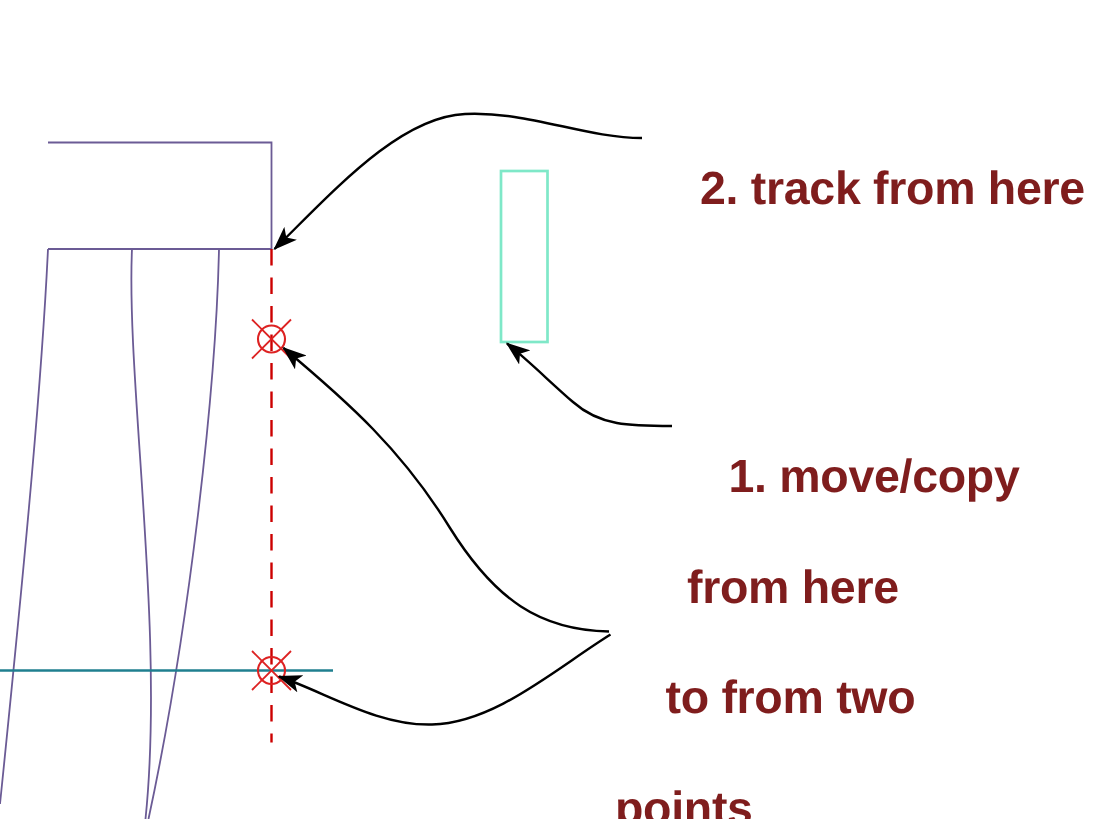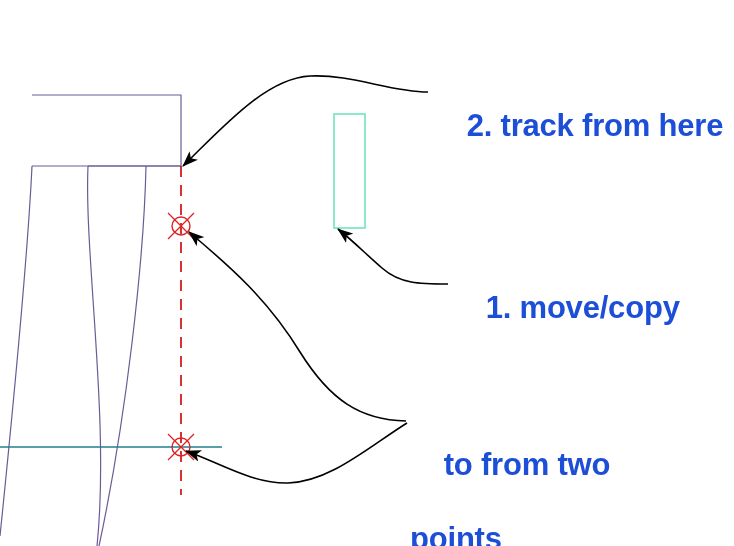--- a/index.html
+++ b/index.html
@@ -24,26 +24,26 @@
     width: 734px;
     height: 546px;
     display: block;
   }
   .annot-text {
     position: absolute;
     font-family: "Liberation Sans", sans-serif;
     font-weight: bold;
     font-size: 31px;
     line-height: 37px;
-    color: #1d4ed8;
+    color: #7f1d1d;
     white-space: pre;
     letter-spacing: -0.2px;
   }
   #label-track-from-here { left: 433px; top: 70px; }
-  #label-move-copy       { left: 452px; top: 252px; }
+  #label-move-copy       { left: 452px; top: 262px; }
   #label-move-copy .line-2 { display: block; padding-left: 6px; }
   #label-to-these-points { left: 410px; top: 409px; }
   #label-to-these-points .line-2 { display: block; }
 </style>
 </head>
 <body>
 
 <div id="canvas-root">
 
   <svg id="drawing-svg" viewBox="0 0 734 546">
@@ -93,20 +93,21 @@
 
     <path d="M 407 423 C 370 446, 330 482, 288 483 C 252 484, 218 462, 186 451" fill="none" stroke="#000000" stroke-width="1.6" marker-end="url(#arrowhead-black)"></path>
   </svg>
 
   <div class="annot-text" id="label-track-from-here">
     <span class="line-1">2. track from here</span>
   </div>
 
   <div class="annot-text" id="label-move-copy">
     <span class="line-1">1. move/copy</span>
+    <span class="line-2">from here</span>
   </div>
 
   <div class="annot-text" id="label-to-these-points">
     <span class="line-1">to from two</span>
     <span class="line-2">points</span>
   </div>
 
 </div>
 
 </body></html>

